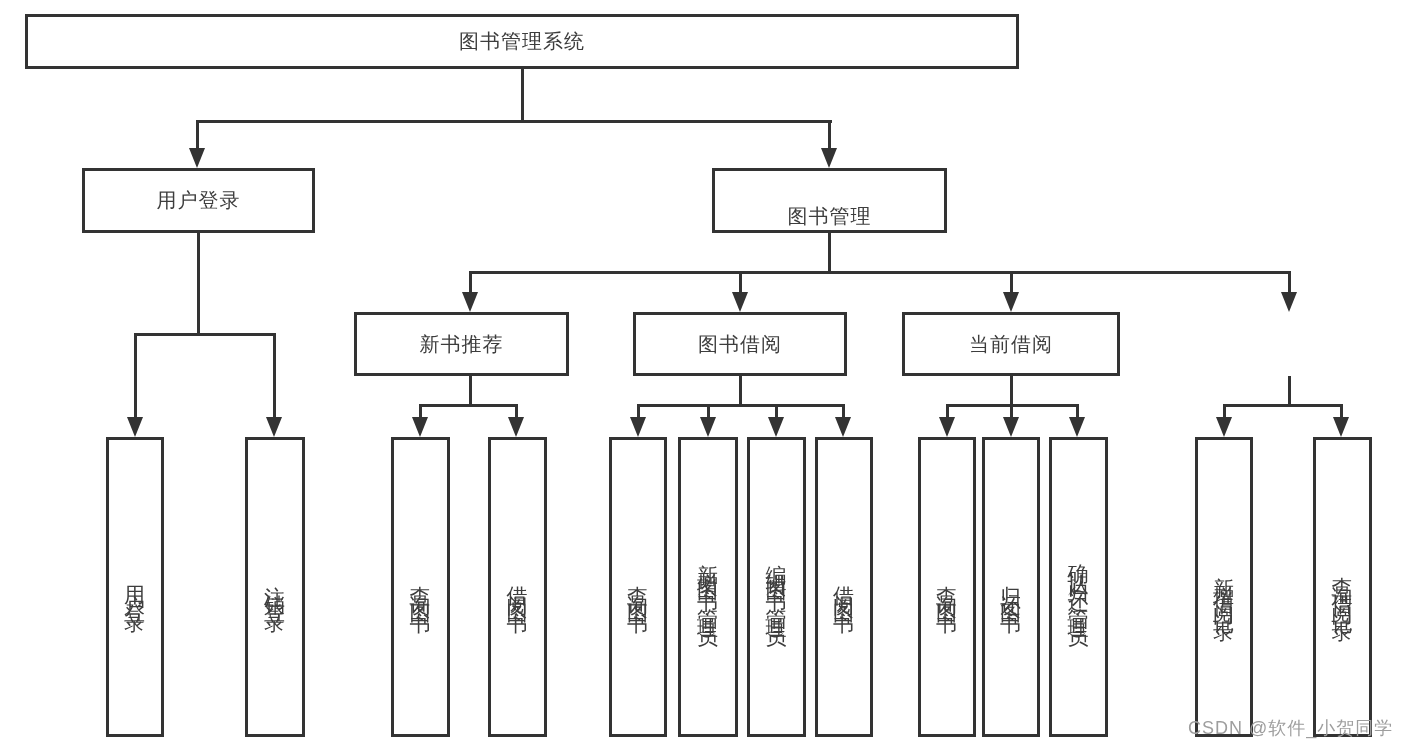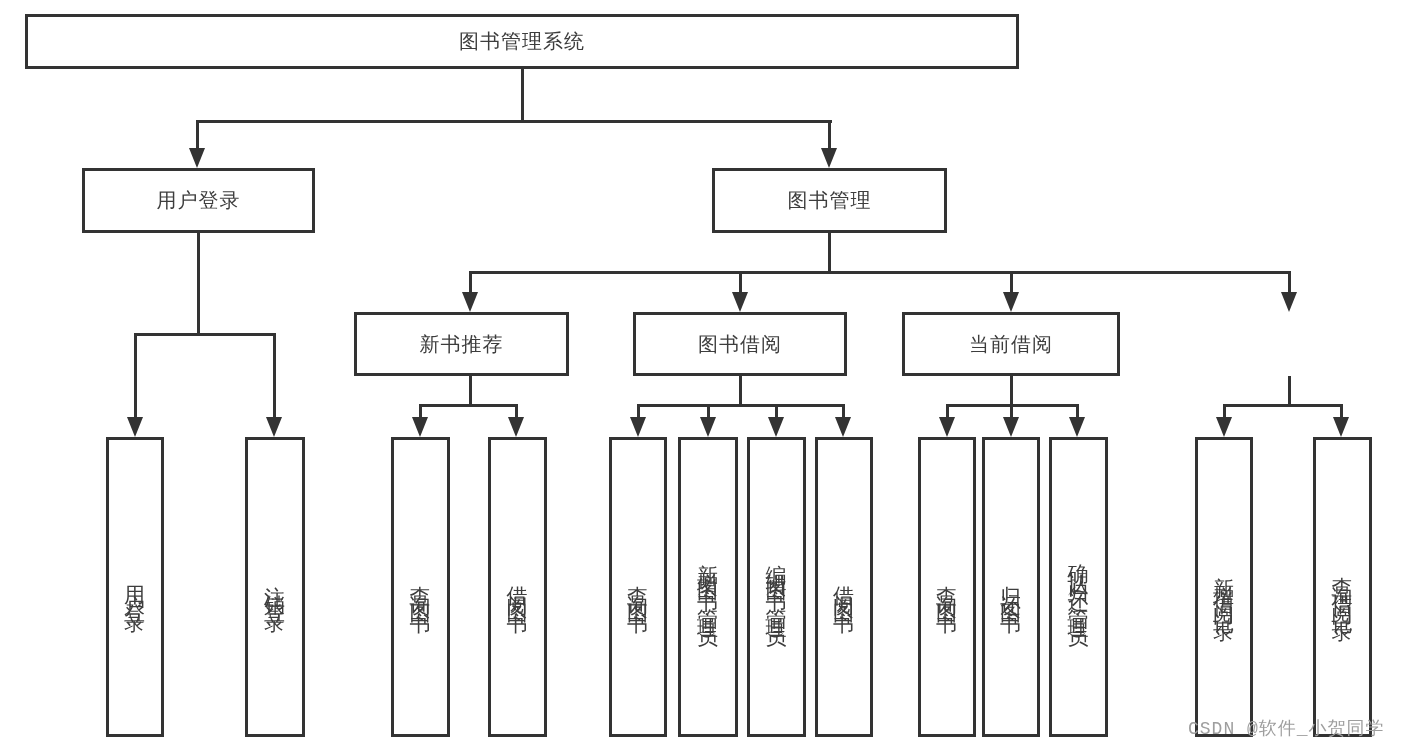--- a/index.html
+++ b/index.html
@@ -21,21 +21,21 @@
     font-size:21px;letter-spacing:9px;line-height:1;white-space:nowrap;
   }
   .line{position:absolute;background:#333333;}
   .arrow{
     position:absolute;width:0;height:0;
     border-left:8px solid transparent;border-right:8px solid transparent;
     border-top:20px solid #333333;
   }
   .watermark{
     position:absolute;left:1188px;top:716px;font-size:18px;color:#9e9e9e;
-    letter-spacing:1px;white-space:nowrap;font-family:Liberation Mono, monospace;
+    letter-spacing:1px;white-space:nowrap;
   }
 </style>
 </head>
 <body>
 
 <div class="stage">
 
   <div class="box" style="left:25px;top:14px;width:994px;height:55px;">
     <span>图书管理系统</span>
   </div>
@@ -43,21 +43,21 @@
   <div class="line" style="left:521px;top:69px;width:3px;height:54px;"></div>
   <div class="line" style="left:196px;top:120px;width:636px;height:3px;"></div>
   <div class="line" style="left:196px;top:120px;width:3px;height:30px;"></div>
   <div class="arrow" style="left:189px;top:148px;"></div>
   <div class="line" style="left:828px;top:120px;width:3px;height:30px;"></div>
   <div class="arrow" style="left:821px;top:148px;"></div>
 
   <div class="box" style="left:82px;top:168px;width:233px;height:65px;">
     <span>用户登录</span>
   </div>
-  <div class="box" style="left:712px;top:168px;width:235px;height:65px;">
+  <div class="box" style="left:712px;top:168px;width:235px;height:65px;align-items:flex-end;">
     <span>图书管理</span>
   </div>
 
   <div class="line" style="left:197px;top:233px;width:3px;height:101px;"></div>
   <div class="line" style="left:134px;top:333px;width:142px;height:3px;"></div>
   <div class="line" style="left:134px;top:333px;width:3px;height:86px;"></div>
   <div class="arrow" style="left:127px;top:417px;"></div>
   <div class="line" style="left:273px;top:333px;width:3px;height:86px;"></div>
   <div class="arrow" style="left:266px;top:417px;"></div>
 

